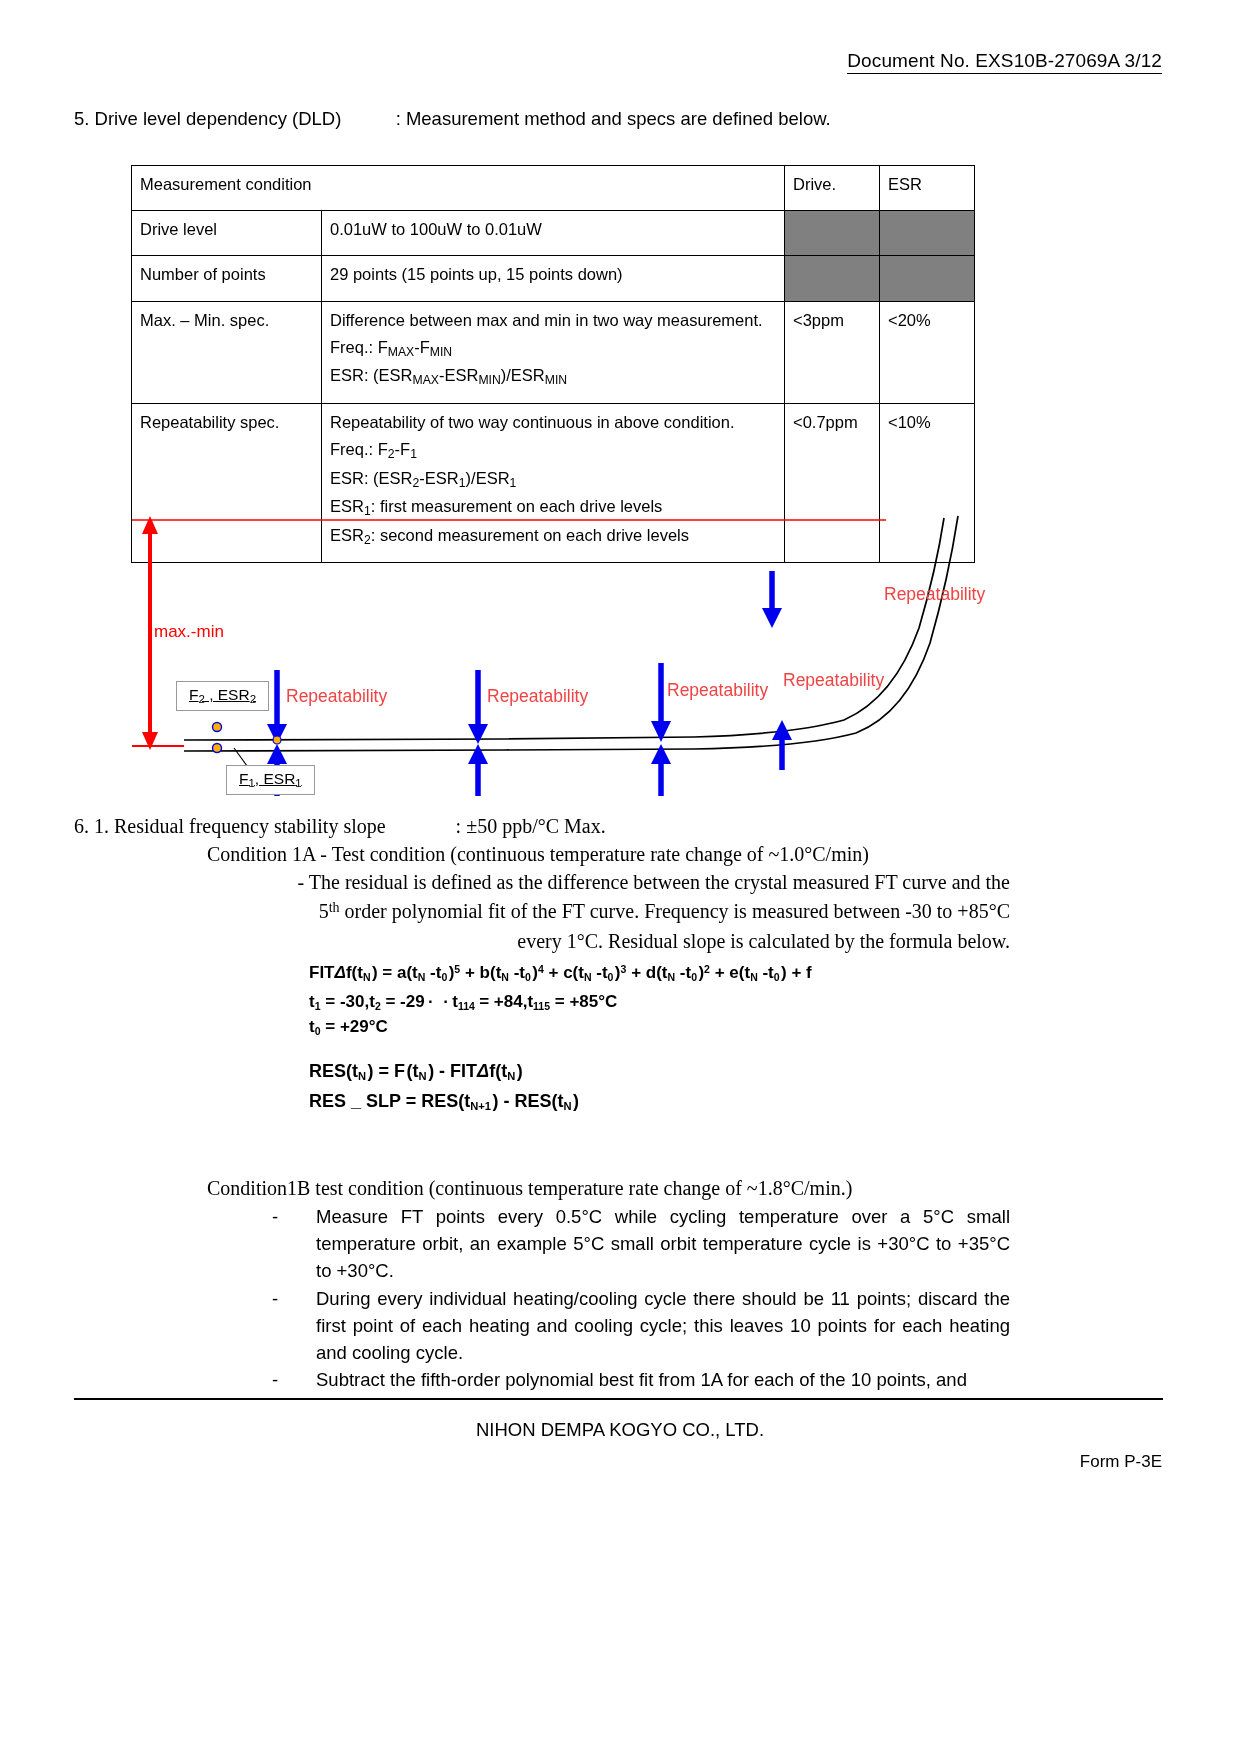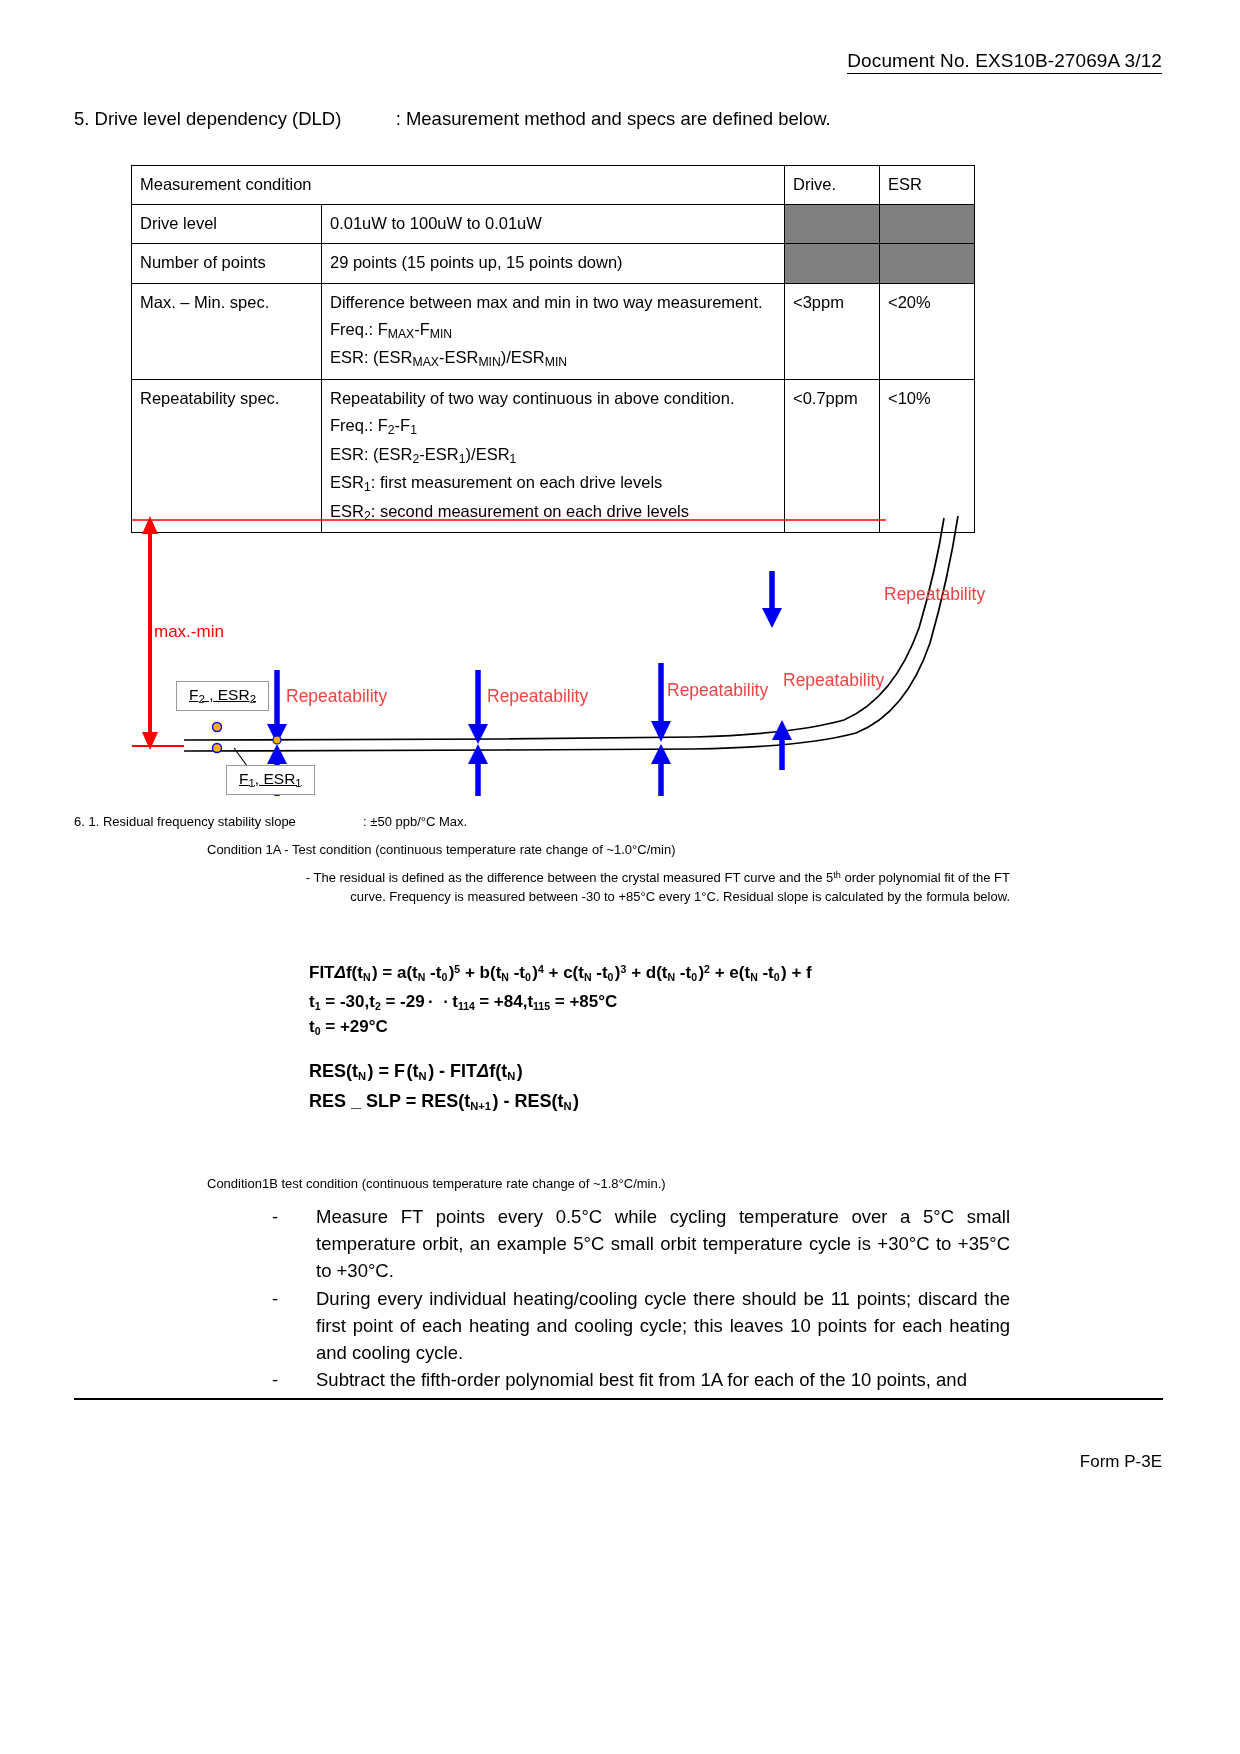--- a/index.html
+++ b/index.html
@@ -53,21 +53,21 @@
     width: 843px;
   }
   table.meas {
     border-collapse: collapse;
     width: 843px;
     table-layout: fixed;
     font-size: 16.5px;
   }
   table.meas td, table.meas th {
     border: 1.3px solid #000;
-    padding: 5px 8px 6px 8px;
+    padding: 5px 8px 12px 8px;
     vertical-align: top;
     font-weight: normal;
     text-align: left;
     line-height: 1.65;
   }
   .col-a { width: 190px; }
   .col-b { width: 463px; }
   .col-c { width: 95px; }
   .col-d { width: 95px; }
   th.center, td.center { text-align: center; }
@@ -104,23 +104,24 @@
     background: #ffffff;
     font-size: 15.5px;
     padding: 4px 12px 5px 12px;
     color: #000;
     text-decoration: underline;
   }
 
   
   .txt {
     position: absolute;
-    font-size: 13px;
+    font-size: 20px;
     line-height: 1.47;
     white-space: nowrap;
+    font-family: Liberation Serif, serif;
   }
 
   .sec61 { top: 812px; left: 74px; }
   .sec61 .gap { display: inline-block; width: 60px; }
   .cond1a { top: 840px; left: 207px; }
   .resid {
     top: 868px; left: 272px; width: 738px;
     white-space: normal; text-align: right;
   }
   .resid .first { text-indent: -25px; }
@@ -368,15 +369,16 @@
       <span class="dash">-</span>
       <span class="btxt">During every individual heating/cooling cycle there should be 11 points; discard the first point of each heating and cooling cycle; this leaves 10 points for each heating and cooling cycle.</span>
     </div>
     <div class="bullet">
       <span class="dash">-</span>
       <span class="btxt">Subtract the fifth-order polynomial best fit from 1A for each of the 10 points, and</span>
     </div>
   </div>
 
   <div class="foot-rule"></div>
+  <div class="foot-company">NIHON DEMPA KOGYO CO., LTD.</div>
   <div class="foot-form">Form P-3E</div>
 
 </div>
 
 </body></html>

